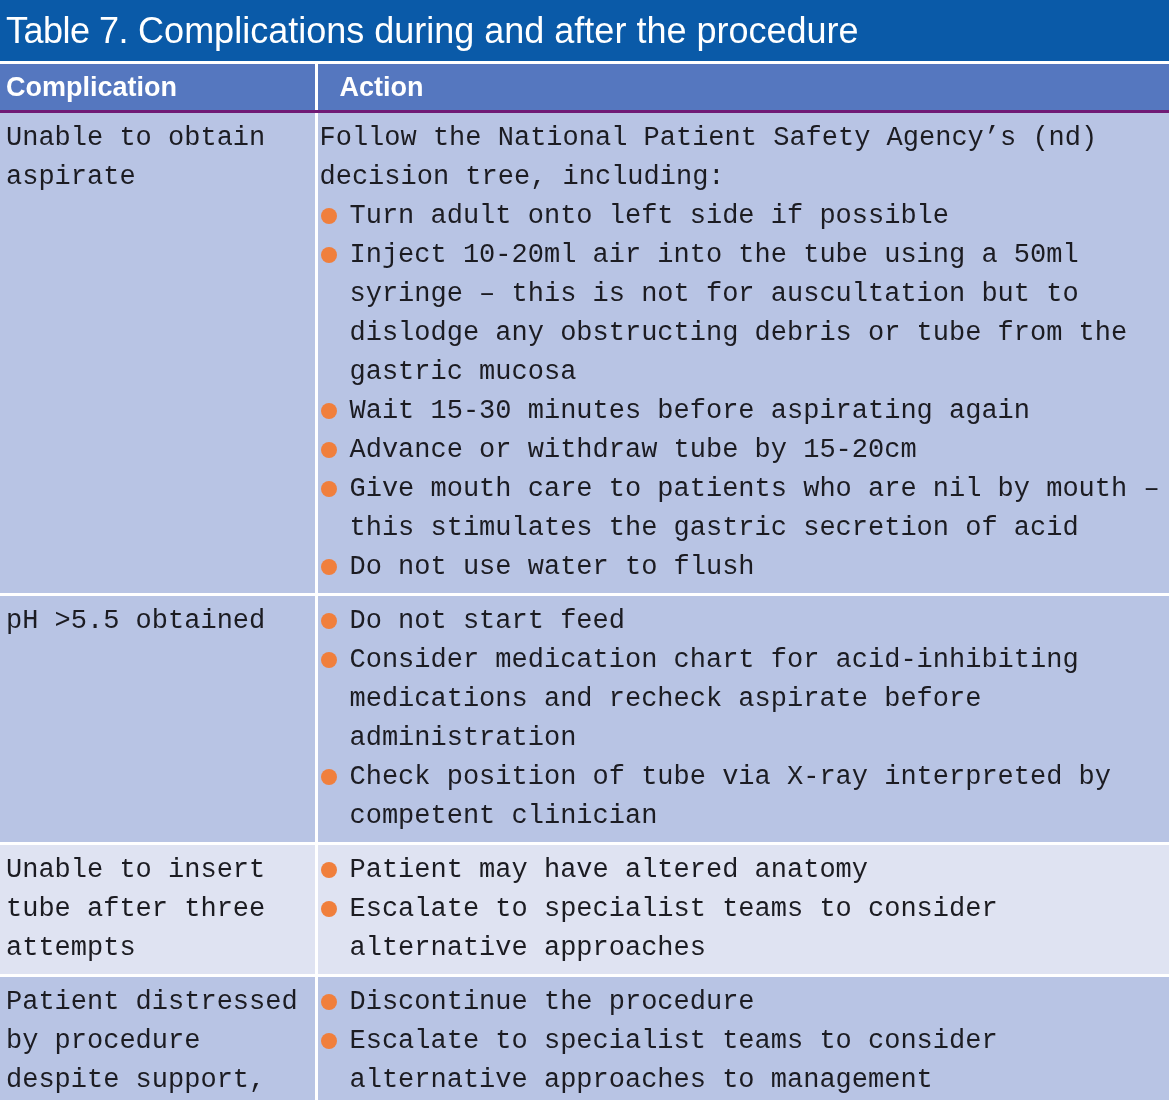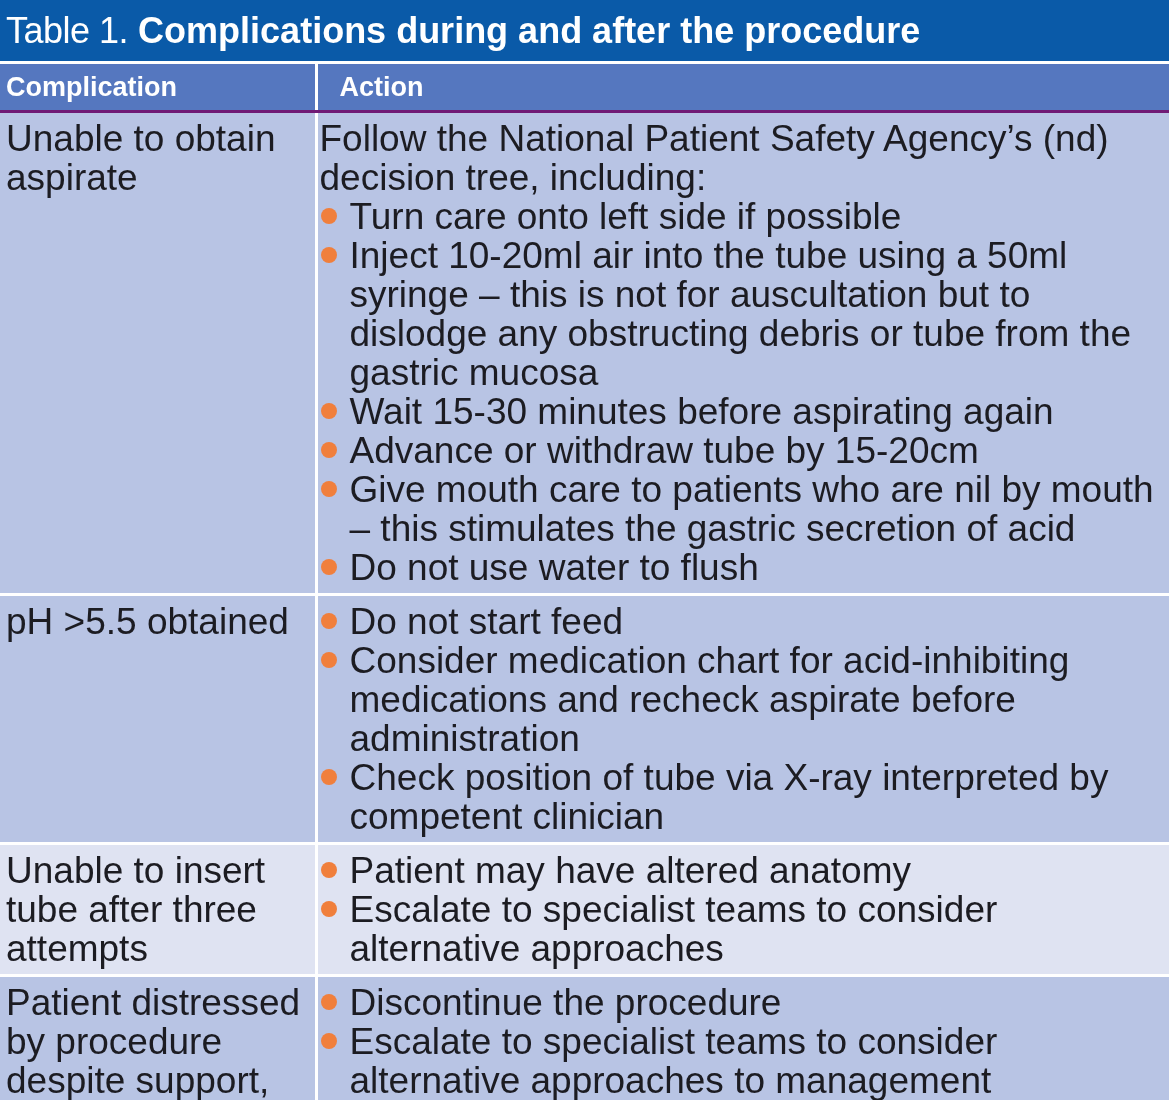--- a/index.html
+++ b/index.html
@@ -14,21 +14,21 @@
     background: #0a5aa8;
     color: #ffffff;
     font-size: 36px;
     line-height: 61px;
     padding-left: 6px;
     white-space: nowrap;
     border-bottom: 3px solid #ffffff;
     box-sizing: content-box;
   }
   .title-bar .prefix { font-weight: 300; letter-spacing: -0.5px; }
-  .title-bar .main { font-weight: bold; }
+  .title-bar .main { font-weight: normal; }
   table {
     border-collapse: collapse;
     width: 1169px;
     table-layout: fixed;
   }
   col.c1 { width: 316px; }
   col.c2 { width: 853px; }
   th {
     background: #5577bf;
     color: #ffffff;
@@ -36,43 +36,44 @@
     font-weight: bold;
     text-align: left;
     height: 46px;
     padding: 0 6px;
     border-right: 3px solid #ffffff;
     border-bottom: 3px solid #701a75;
   }
   th:last-child { border-right: none; padding-left: 22px; }
   td {
     vertical-align: top;
-    font-size: 37px;
+    font-size: 27px;
     line-height: 39px;
     padding: 6px 6px 6px 6px;
     border-right: 3px solid #ffffff;
     border-bottom: 3px solid #ffffff;
+    font-family: Liberation Mono, monospace;
   }
   td:last-child { border-right: none; padding-left: 2px; padding-right: 4px; }
   tr.dark td { background: #b8c4e4; }
   tr.light td { background: #dfe3f2; }
   ul { list-style: none; margin: 0; padding: 0; }
   li { position: relative; padding-left: 30px; }
   li .bullet {
     position: absolute; left: 1px; top: 11px;
     width: 16px; height: 16px; border-radius: 50%;
     background: #f07f3c;
   }
   tr.last td { padding-bottom: 20px; margin-top: 12px; }
 </style>
 </head>
 <body>
 
 <div class="title-bar">
-  <span class="prefix">Table 1.</span>
+  <span class="prefix">Table 7.</span>
   <span class="main">Complications during and after the procedure</span>
 </div>
 
 <table>
   <colgroup>
       <col class="c1">
       <col class="c2">
     </colgroup>
   <thead>
     <tr>
@@ -80,21 +81,21 @@
       <th>Action</th>
     </tr>
   </thead>
   <tbody>
 
     <tr class="dark">
       <td>Unable to obtain aspirate</td>
       <td>
         <div>Follow the National Patient Safety Agency’s (nd) decision tree, including:</div>
         <ul>
-          <li><span class="bullet"></span><span>Turn care onto left side if possible</span></li>
+          <li><span class="bullet"></span><span>Turn adult onto left side if possible</span></li>
           <li><span class="bullet"></span><span>Inject 10-20ml air into the tube using a 50ml syringe – this is not for auscultation but to dislodge any obstructing debris or tube from the gastric mucosa</span></li>
           <li><span class="bullet"></span><span>Wait 15-30 minutes before aspirating again</span></li>
           <li><span class="bullet"></span><span>Advance or withdraw tube by 15-20cm</span></li>
           <li><span class="bullet"></span><span>Give mouth care to patients who are nil by mouth – this stimulates the gastric secretion of acid</span></li>
           <li><span class="bullet"></span><span>Do not use water to flush</span></li>
         </ul>
       </td>
     </tr>
 
 

